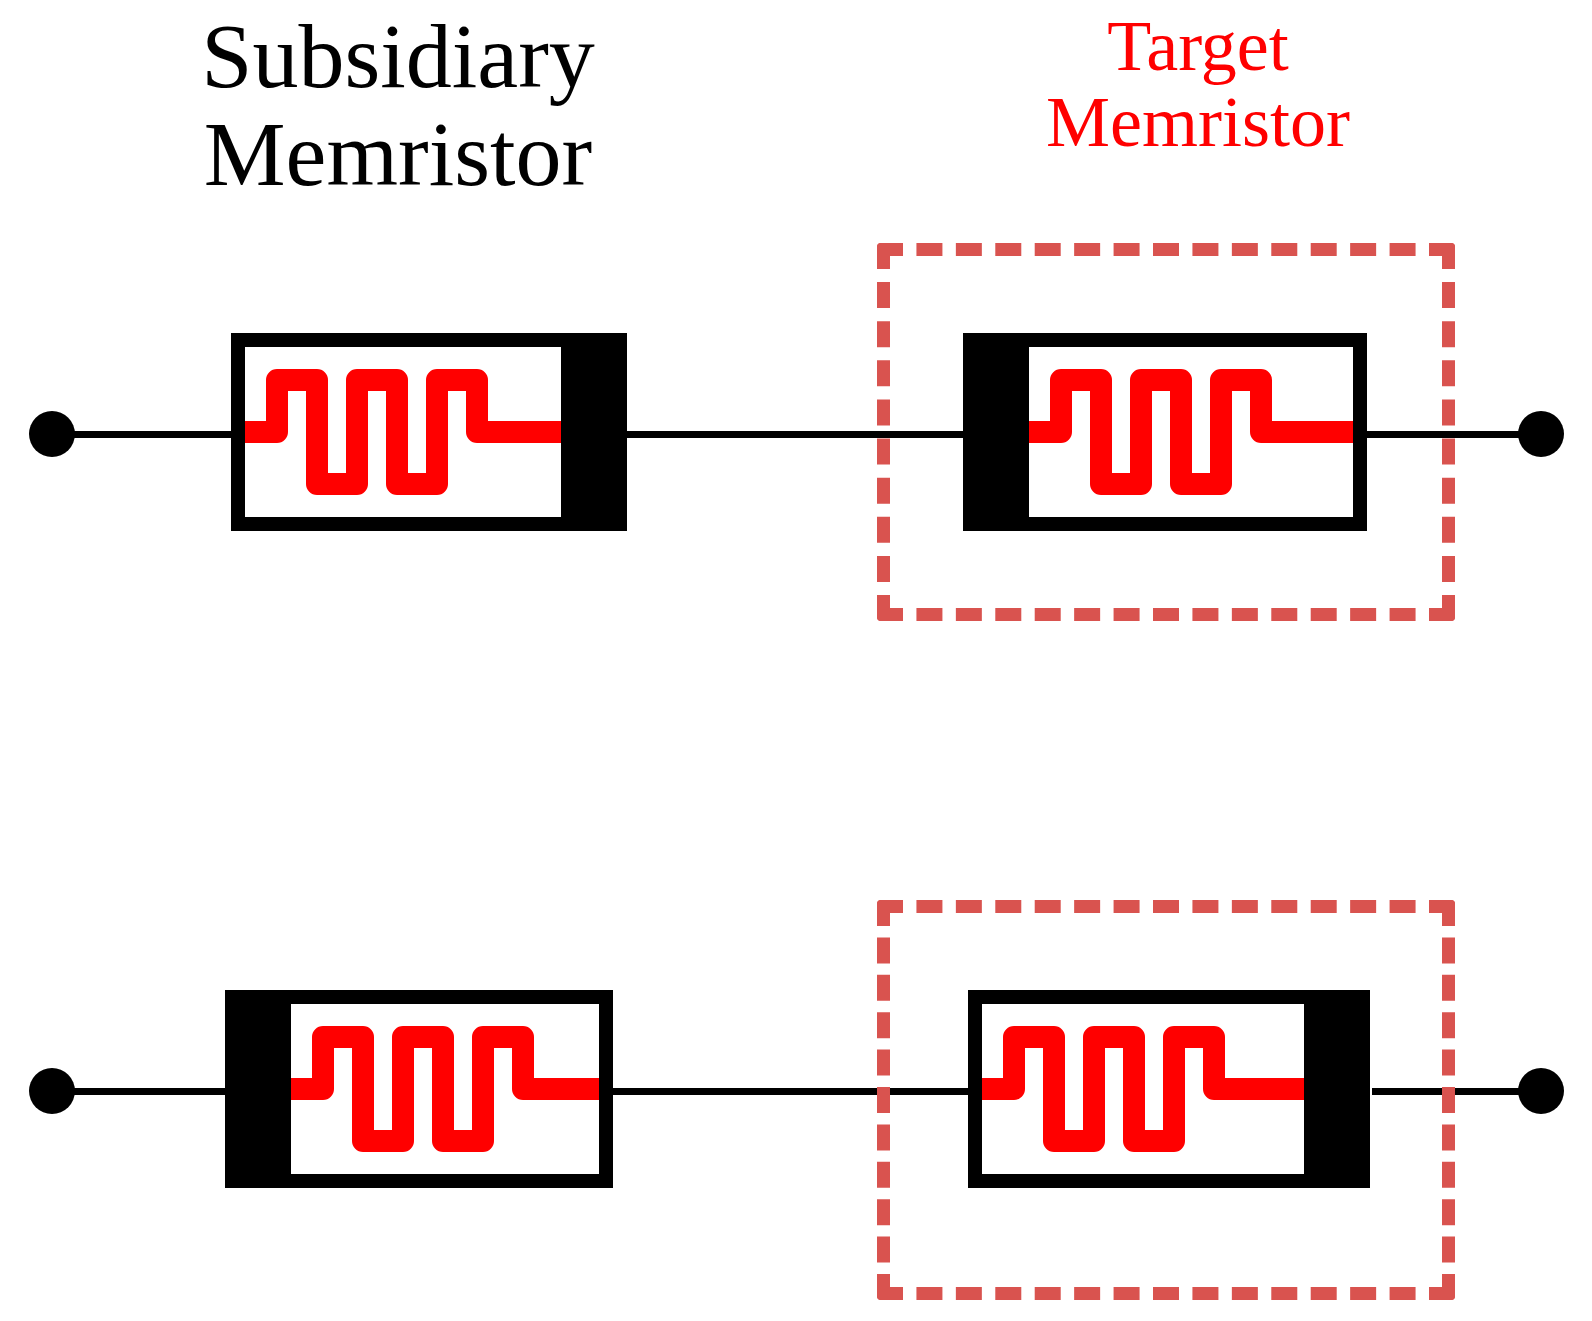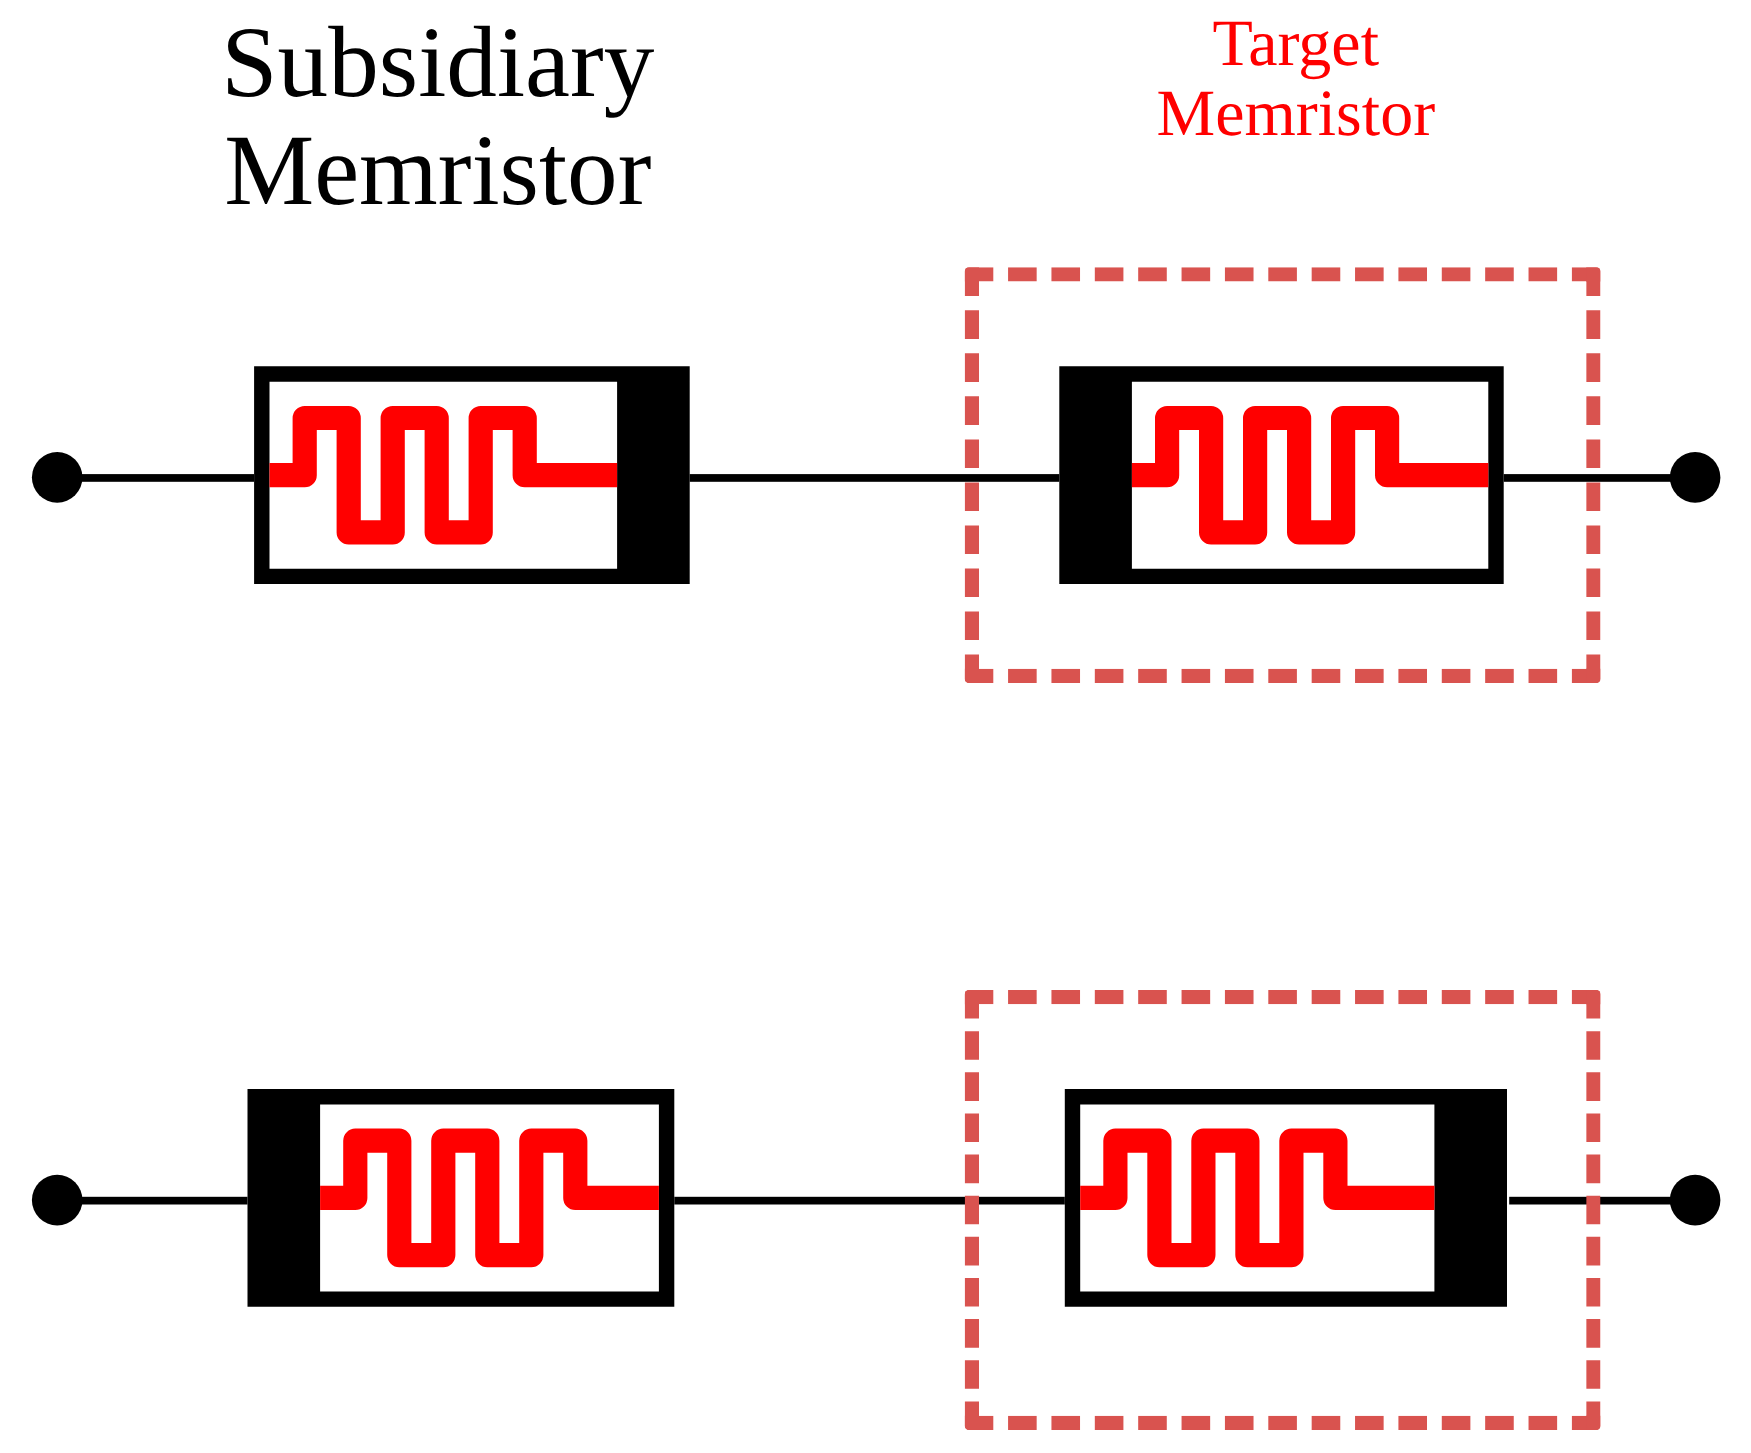--- a/index.html
+++ b/index.html
@@ -30,24 +30,24 @@
   .label .ln { display: block; }
 
   .label-subsidiary-top {
     left: 118px;
     top: 8px;
     width: 560px;
     font-size: 92px;
     color: #000000;
   }
   .label-target-top {
-    left: 938px;
+    left: 958px;
     top: 8px;
     width: 480px;
-    font-size: 60px;
+    font-size: 72px;
     color: #ff0000;
   }
 
   
   .row {
     position: absolute;
     left: 0;
     width: 1592px;
   }
   .row-top    { top: 0px;   height: 660px; }

